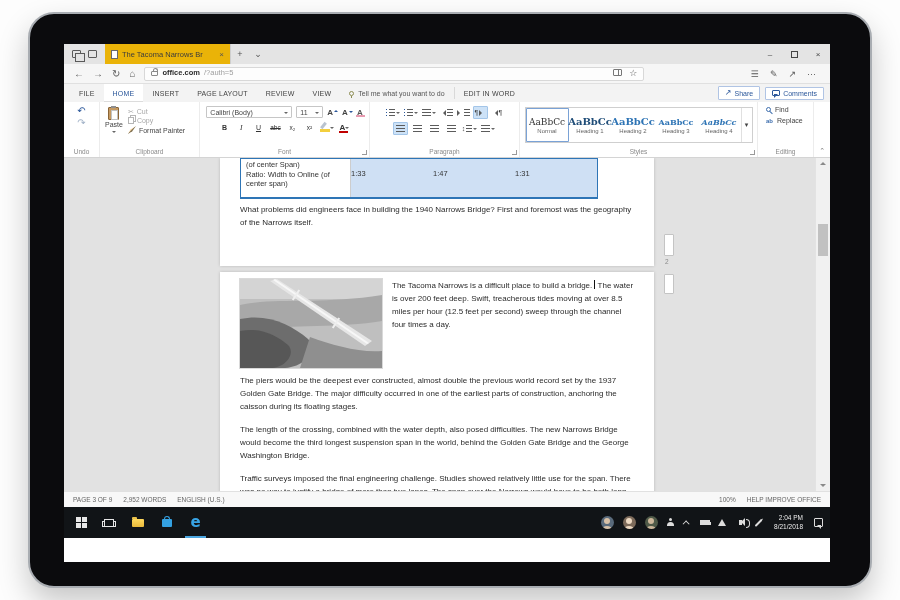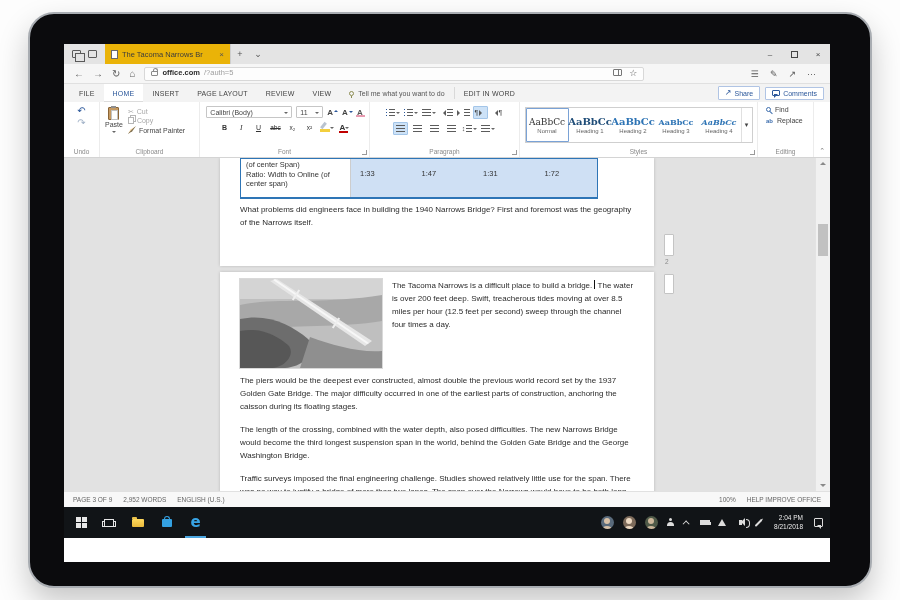--- a/index.html
+++ b/index.html
@@ -124,21 +124,21 @@
 .ic-replace{font-size:6px;color:#3f6fae;font-weight:bold;line-height:1}
 .collapse{position:absolute;right:5px;bottom:3px;color:#777;font-size:7px;line-height:1}
 
 .docarea{height:333px;background:#e2e2e2;position:relative;overflow:hidden}
 .page{position:absolute;left:156px;width:434px;background:#fff;box-shadow:0 0 3px rgba(0,0,0,.18)}
 .page2{top:0;height:108px;overflow:hidden}
 .page3{top:114px;height:420px;overflow:hidden}
 .dtable{position:relative;margin-left:20px;width:358px;height:41px;border:1px solid #2e75b6;border-bottom-width:2px;display:flex}
 .tlabel{width:110px;background:#fff;border-right:1px solid #cdcdcd;padding:1px 5px;font-size:7.5px;line-height:9.5px;color:#333}
 .tvals{flex:1;background:#cfe0f4;display:flex;font-size:7.5px;color:#333}
-.tv{flex:1;padding-top:10px;padding-left:9px}
+.tv{flex:1;padding-top:10px;}
 .h2head{margin:27px 20px 0;font-family:"DejaVu Serif",serif;font-weight:bold;font-size:10.5px;color:#2e74b5}
 .para{margin:4px 17px 0 20px;font-size:8px;line-height:13px;color:#2b2b2b}
 .imgblock{float:left;width:142px;height:89px;margin:7px 10px 6px 20px;outline:1px solid #d9d9d9}
 .wrappara{margin:7px 17px 0 20px}
 .clearp{clear:both;margin-top:9px}
 .mt10{margin-top:10px}
 .caret{display:inline-block;width:1px;height:9px;background:#111;vertical-align:-1px}
 .marker{position:absolute;left:600px;width:10px;background:#fff;border:1px solid #c4c4c4;border-radius:1px}
 .mk1{top:76px;height:22px}
 .mk2{top:116px;height:20px}
@@ -442,21 +442,20 @@
       <div class="page page2">
         <div class="dtable">
           <div class="tlabel">
             <span style="display:block">(of center Span)</span>
             <span style="display:block">Ratio: Width to Online (of center span)</span>
           </div>
           <div class="tvals">
             <span class="tv">1:33</span>
             <span class="tv">1:47</span>
             <span class="tv">1:31</span>
-            <span class="tv">1:72</span>
           </div>
         </div>
         <div class="para">What problems did engineers face in building the 1940 Narrows Bridge? First and foremost was the geography of the Narrows itself.</div>
       </div>
 
       <div class="page page3">
         <div class="imgblock">
           <svg width="142" height="89" viewBox="0 0 142 89" xmlns="http://www.w3.org/2000/svg">
             <rect width="142" height="89" fill="#bfbfbf"></rect>
             <rect width="142" height="20" fill="#d4d4d4"></rect>

